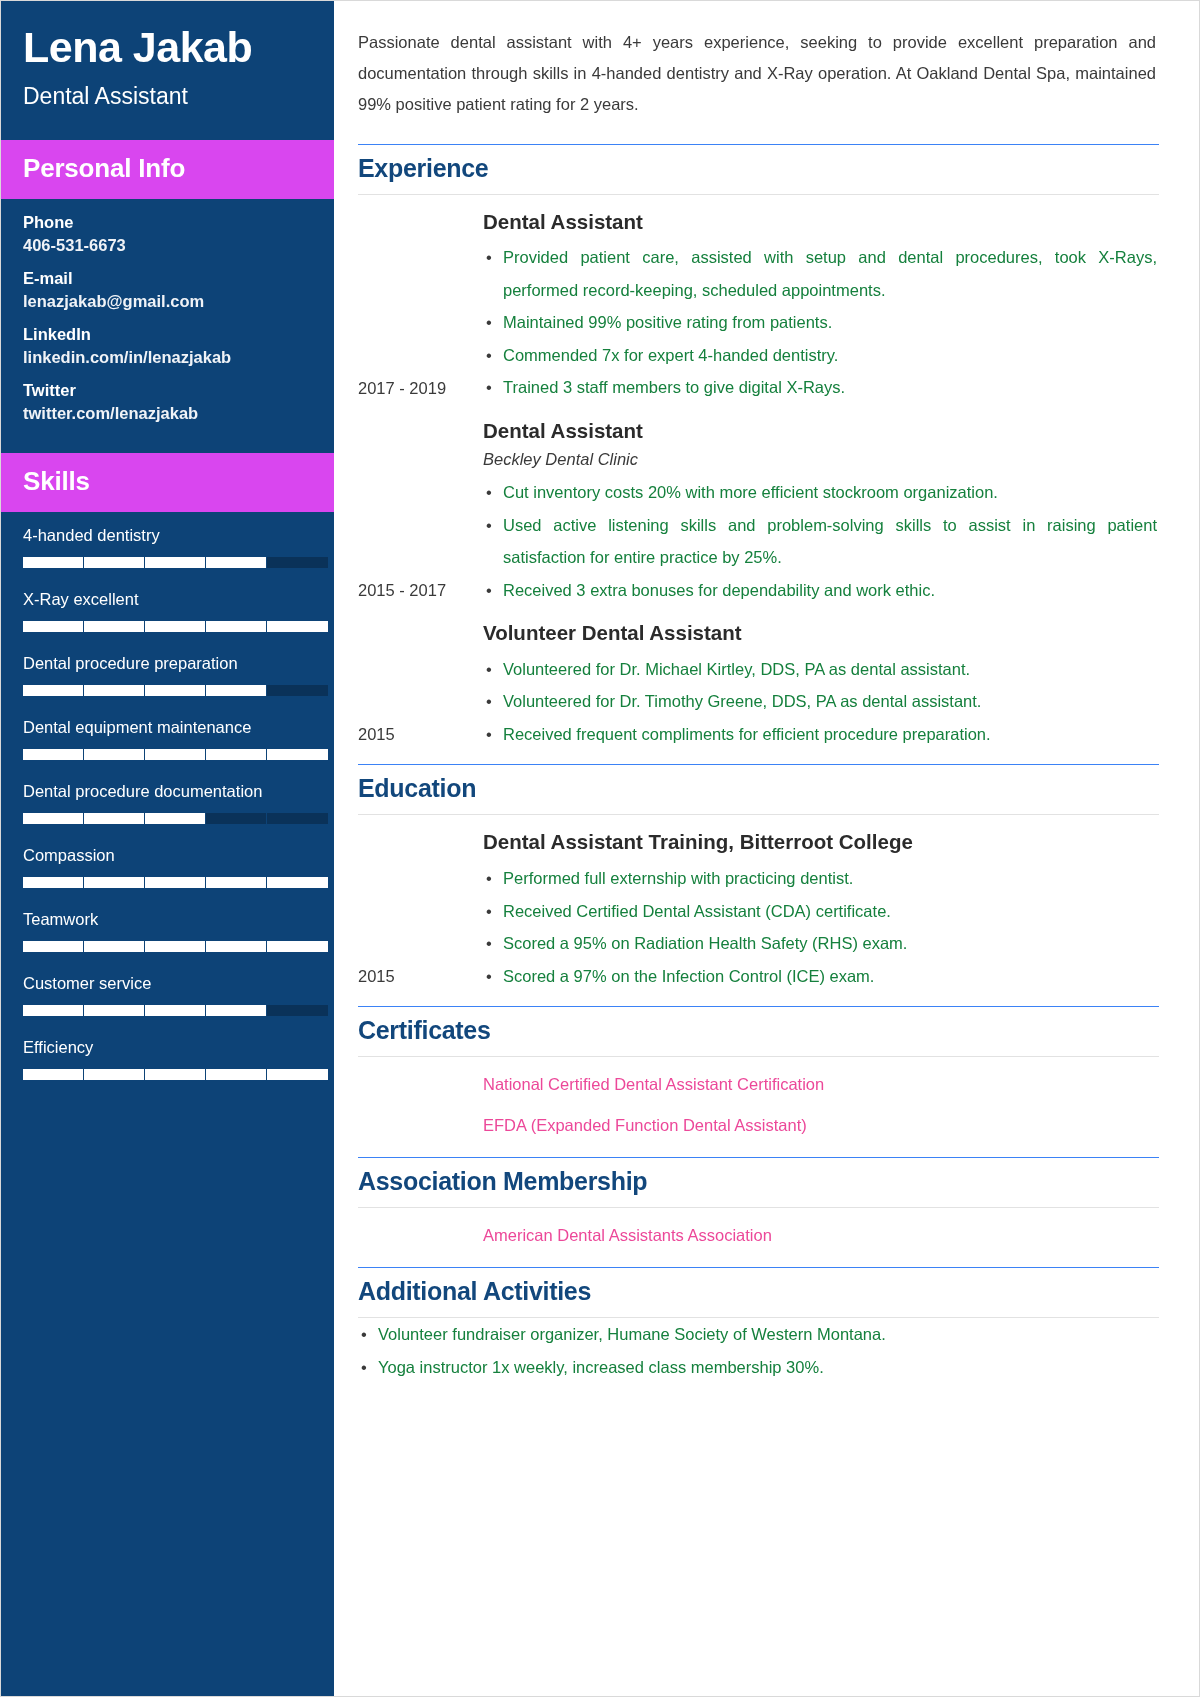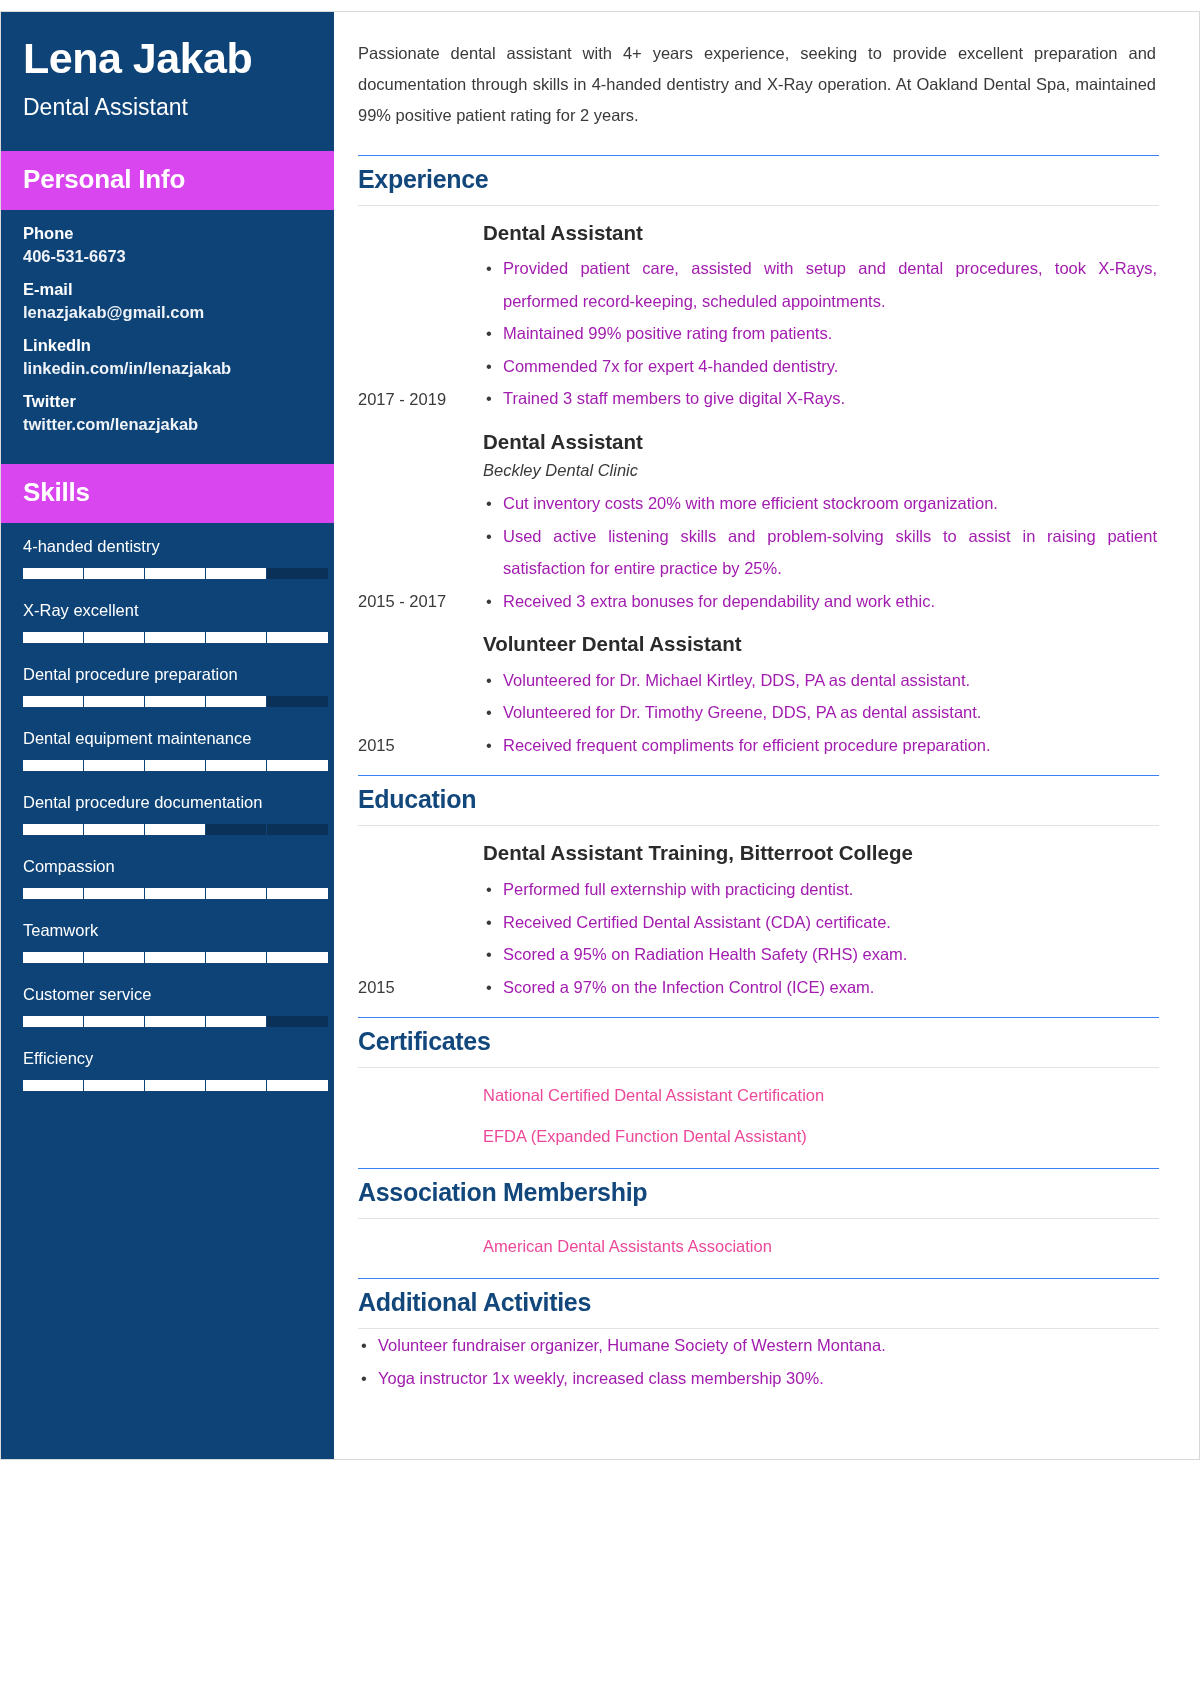--- a/index.html
+++ b/index.html
@@ -7,27 +7,26 @@
   html, body {
     width: 1200px;
     height: 1697px;
     background: #ffffff;
     font-family: "Liberation Sans", sans-serif;
   }
 
   .page {
     position: relative;
     width: 1200px;
-    height: 1449px;
+    height: 1697px;
     background: #ffffff;
     display: flex;
     align-items: stretch;
     overflow: hidden;
     border: 1px solid #d9d9d9;
-    margin-top: 11px;
   }
 
   
   .sidebar {
     width: 333px;
     flex: 0 0 333px;
     background: #0d4377;
     color: #ffffff;
     display: flex;
     flex-direction: column;
@@ -163,21 +162,21 @@
   ul.bullets {
     list-style: none;
     padding: 0;
     margin: 0;
   }
   ul.bullets li {
     position: relative;
     padding-left: 20px;
     font-size: 16.5px;
     line-height: 1.97;
-    color: #a21caf;
+    color: #15803d;
     text-align: justify;
     padding-right: 2px;
   }
   ul.bullets li::before {
     content: "\2022";
     position: absolute;
     left: 3px;
     top: 0;
     color: #3a3a3a;
     font-size: 16.5px;

